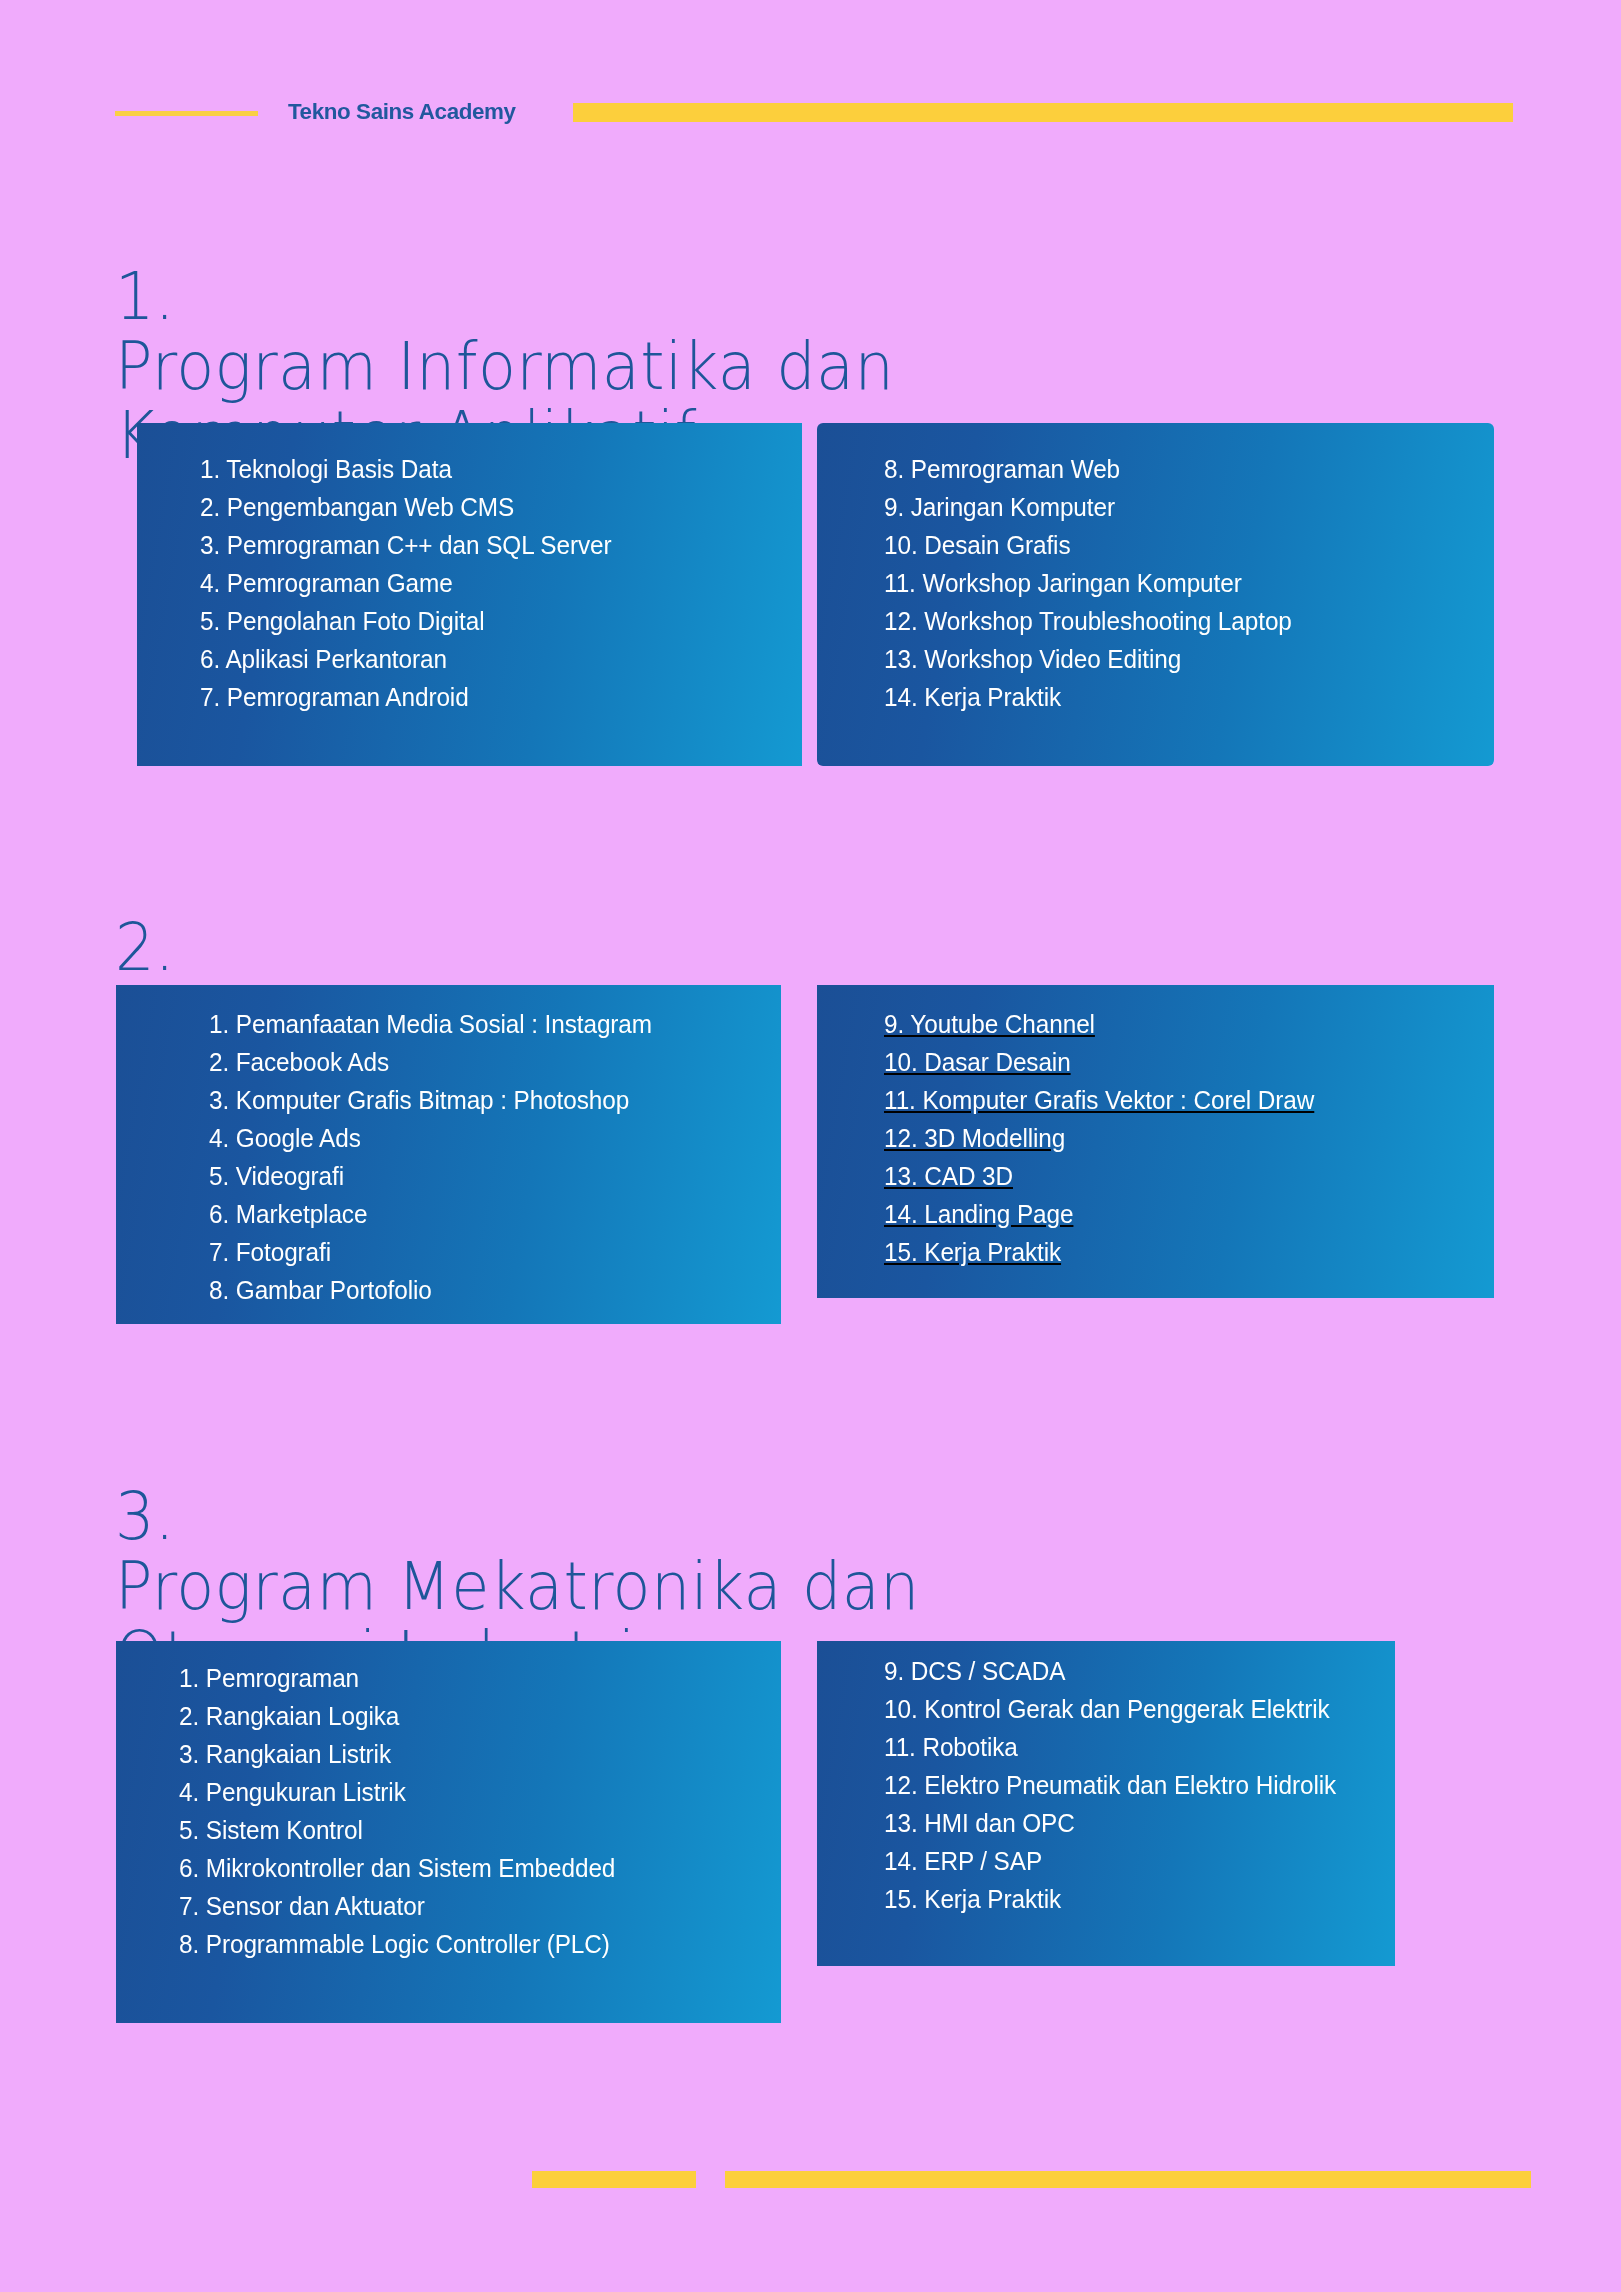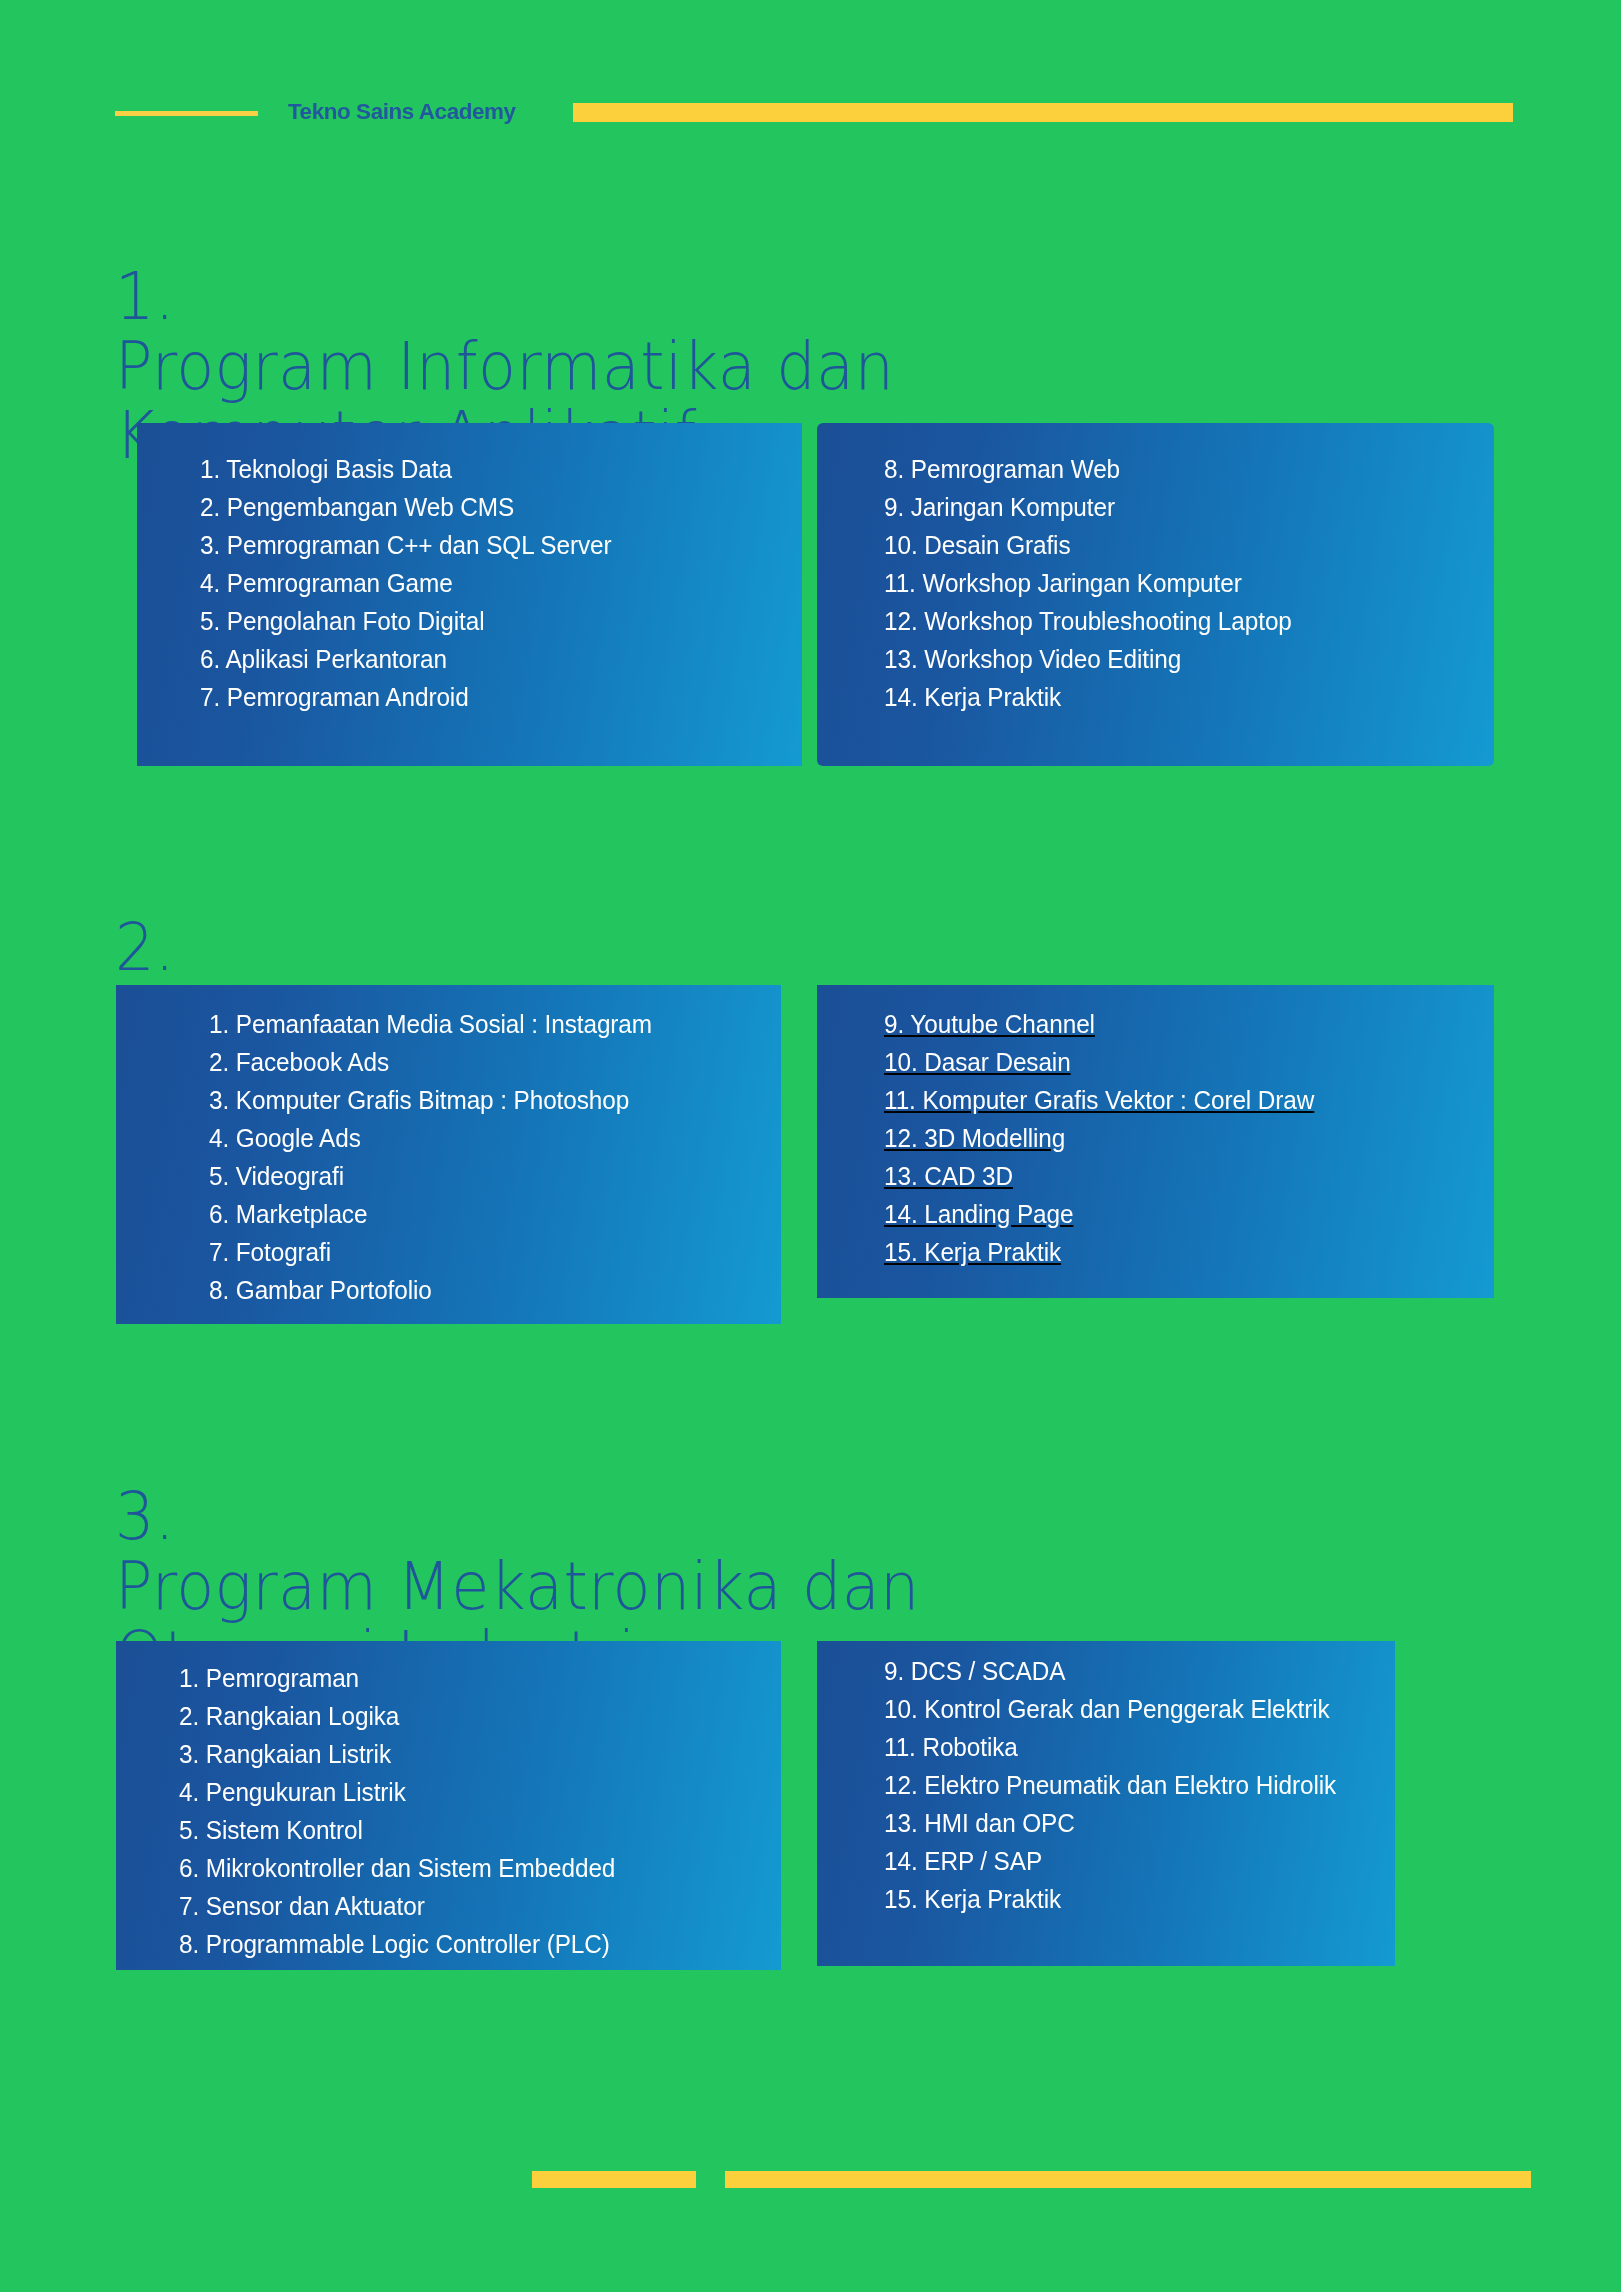--- a/index.html
+++ b/index.html
@@ -13,21 +13,21 @@
     height: 2293px;
     position: relative;
     font-family: "Liberation Sans", sans-serif;
     overflow: hidden;
   }
 
   .page {
     position: relative;
     width: 1622px;
     height: 2293px;
-    background: #22c55e;
+    background: #f0abfc;
   }
 
   
   .header {
     position: absolute;
     left: 0;
     top: 0;
     width: 1622px;
     height: 143px;
   }
@@ -187,21 +187,21 @@
       <li>15. Kerja Praktik</li>
     </ul>
   </div>
 
   <div class="section-title" style="left:115px; top:1413px; width:1343px;">
     <span class="st-num">3.</span>
     <span>Program Mekatronika dan
 Otomasi Industri</span>
   </div>
 
-  <div class="card" style="left:116px; top:1641px; width:665px; height:329px;">
+  <div class="card" style="left:116px; top:1641px; width:665px; height:382px;">
     <ul class="card-list" style="margin-left:63px; margin-top:18px;">
       <li>1. Pemrograman</li>
       <li>2. Rangkaian Logika</li>
       <li>3. Rangkaian Listrik</li>
       <li>4. Pengukuran Listrik</li>
       <li>5. Sistem Kontrol</li>
       <li>6. Mikrokontroller dan Sistem Embedded</li>
       <li>7. Sensor dan Aktuator</li>
       <li>8. Programmable Logic Controller (PLC)</li>
     </ul>

